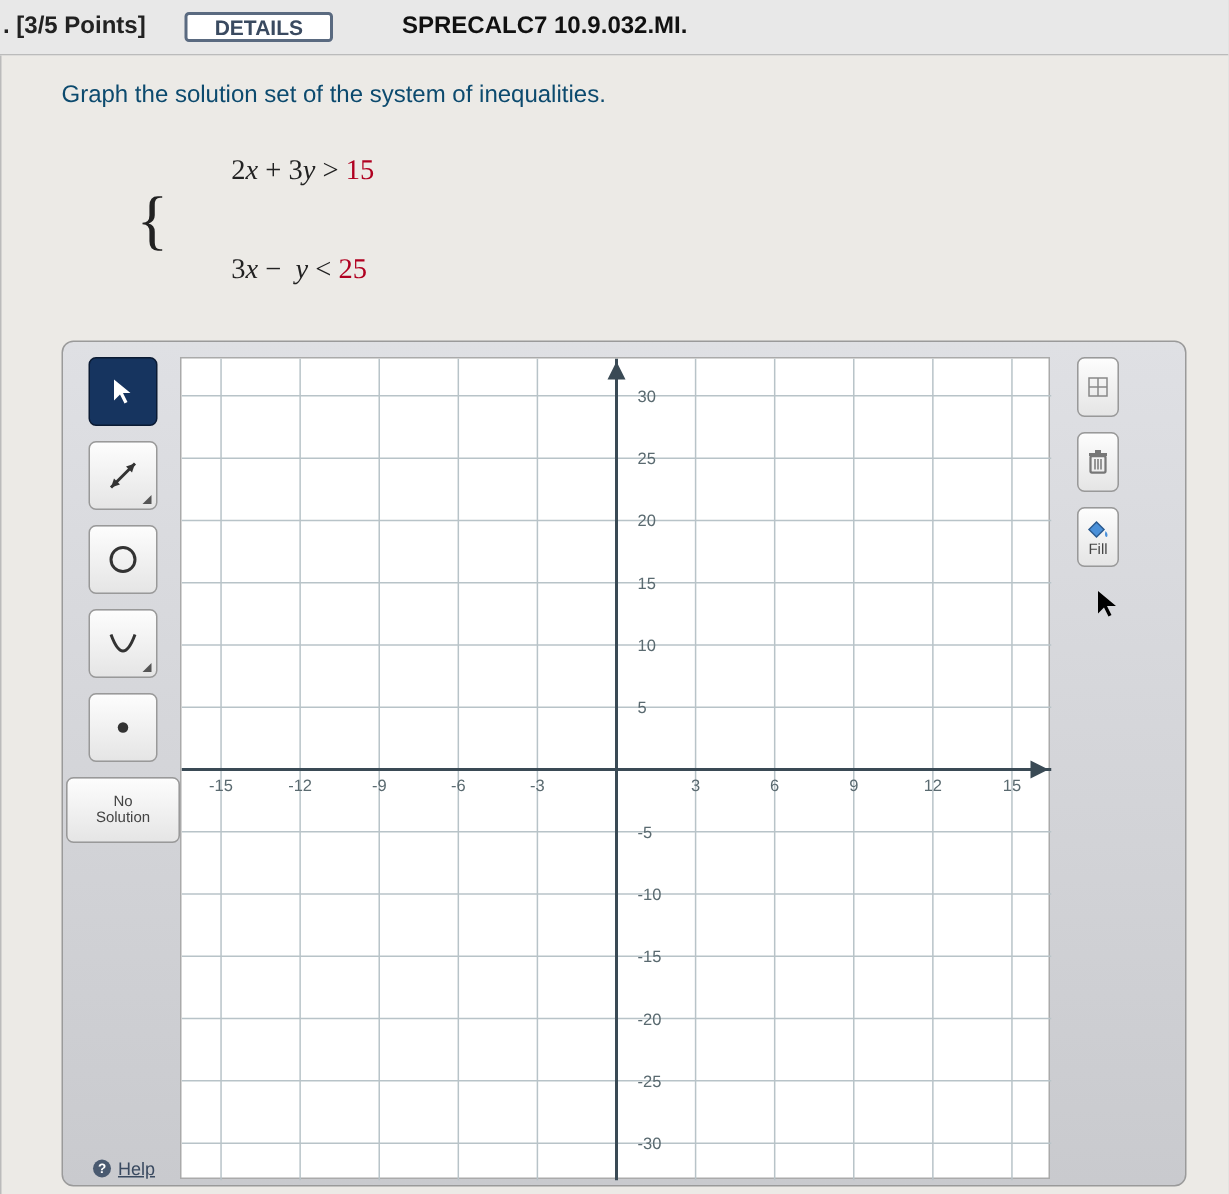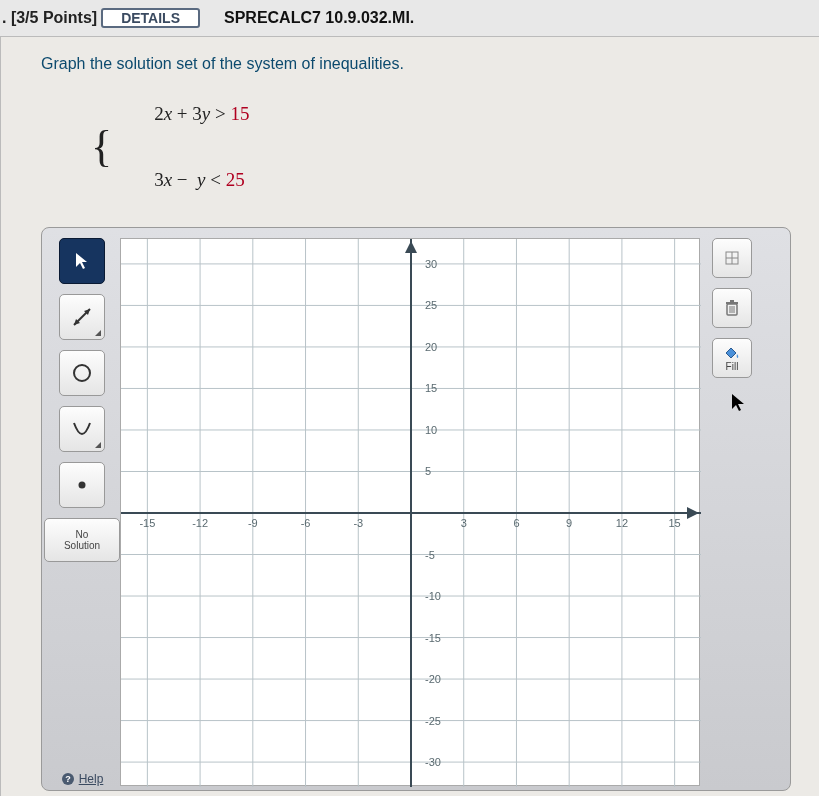--- a/index.html
+++ b/index.html
@@ -6,21 +6,21 @@
   body {
     font-family: Arial, Helvetica, sans-serif;
     background: #d8d8d8;
     width: 819px;
     height: 796px;
     overflow: hidden;
   }
   .header-row {
     display: flex;
     align-items: center;
-    gap: 4px;
+    gap: 26px;
     padding: 8px 6px 8px 0;
     border-bottom: 1px solid #bbb;
     background: #e8e8e8;
   }
   .points {
     font-weight: bold;
     font-size: 16px;
     color: #222;
     padding-left: 2px;
   }
@@ -125,21 +125,21 @@
     flex-shrink: 0;
   }
   .right-tools {
     width: 48px;
     display: flex;
     flex-direction: column;
     gap: 10px;
     align-items: center;
   }
   .rtool {
-    width: 40px; height: 40px;
+    width: 28px; height: 40px;
     background: linear-gradient(#fdfdfd,#e5e5e5);
     border: 1px solid #999;
     border-radius: 5px;
     display: flex; flex-direction: column; align-items: center; justify-content: center;
     cursor: pointer;
     font-size: 9px; color: #555;
     gap: 2px;
   }
   .rlabel { font-size: 10px; color: #444; }
   .help-link {

